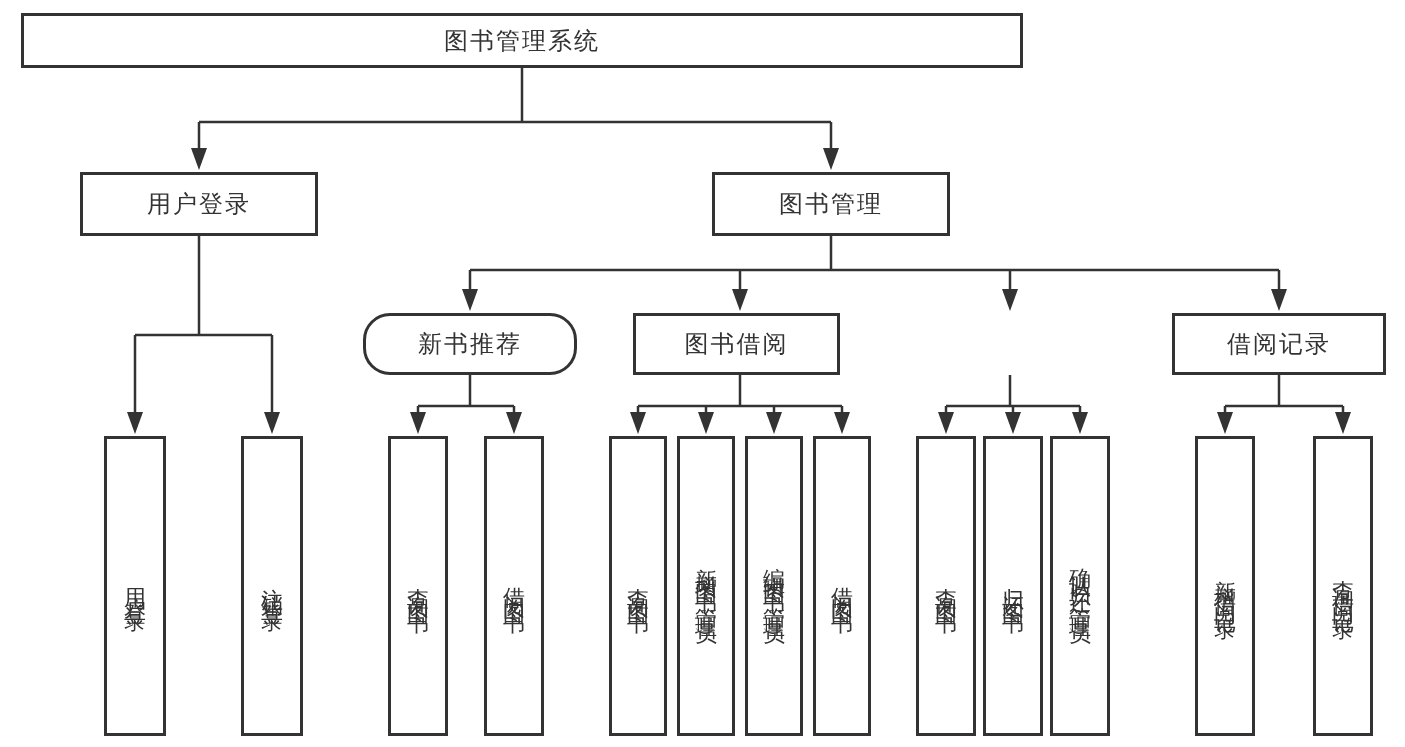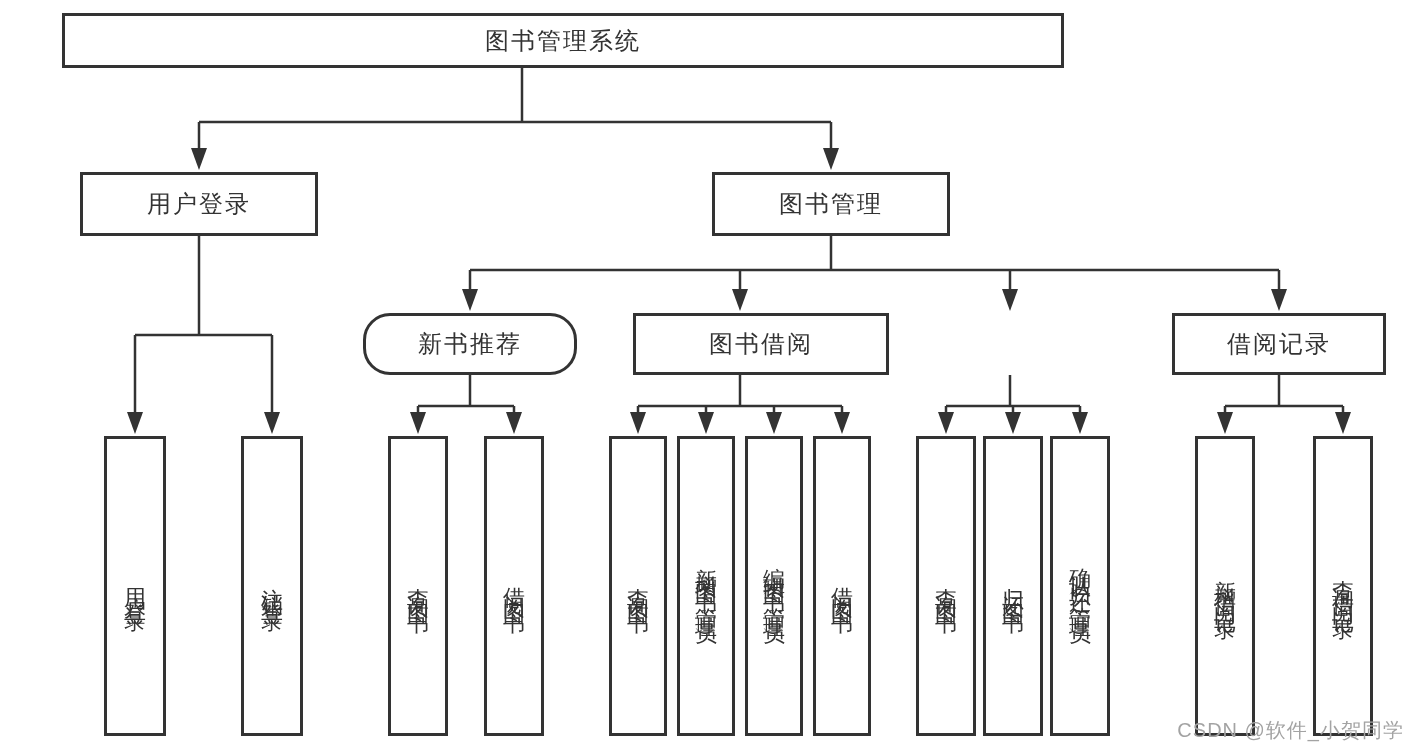--- a/index.html
+++ b/index.html
@@ -91,35 +91,35 @@
     <g>
       <line x1="1279" y1="375" x2="1279" y2="406"></line>
       <line x1="1225" y1="406" x2="1343" y2="406"></line>
       <line x1="1225" y1="406" x2="1225" y2="416"></line>
       <polygon points="1217,412 1233,412 1225,434"></polygon>
       <line x1="1343" y1="406" x2="1343" y2="416"></line>
       <polygon points="1335,412 1351,412 1343,434"></polygon>
     </g>
   </svg>
 
-  <div class="box" style="left:21px;top:13px;width:1002px;height:55px;margin-left:41px;">
+  <div class="box" style="left:21px;top:13px;width:1002px;height:55px;">
     <span class="hlabel">图书管理系统</span>
   </div>
 
   <div class="box" style="left:80px;top:172px;width:238px;height:64px;">
     <span class="hlabel">用户登录</span>
   </div>
   <div class="box" style="left:712px;top:172px;width:238px;height:64px;">
     <span class="hlabel">图书管理</span>
   </div>
 
   <div class="box" style="left:363px;top:313px;width:214px;height:62px;border-radius:27px;">
     <span class="hlabel">新书推荐</span>
   </div>
-  <div class="box" style="left:633px;top:313px;width:256px;height:62px;">
+  <div class="box" style="left:633px;top:313px;width:207px;height:62px;">
     <span class="hlabel">图书借阅</span>
   </div>
   <div class="box" style="left:1172px;top:313px;width:214px;height:62px;">
     <span class="hlabel">借阅记录</span>
   </div>
 
   <div class="box leaf" style="left:104px;top:436px;width:62px;height:300px;">
     <span>用户登录</span>
   </div>
   <div class="box leaf" style="left:241px;top:436px;width:62px;height:300px;">
@@ -156,14 +156,13 @@
     <span>确认归还（管理员）</span>
   </div>
 
   <div class="box leaf" style="left:1195px;top:436px;width:60px;height:300px;">
     <span>新增借阅记录</span>
   </div>
   <div class="box leaf" style="left:1313px;top:436px;width:60px;height:300px;">
     <span>查询借阅记录</span>
   </div>
 
-  <div class="watermark">CSDN @软件_小贺同学</div>
 </div>
 
 </body></html>

